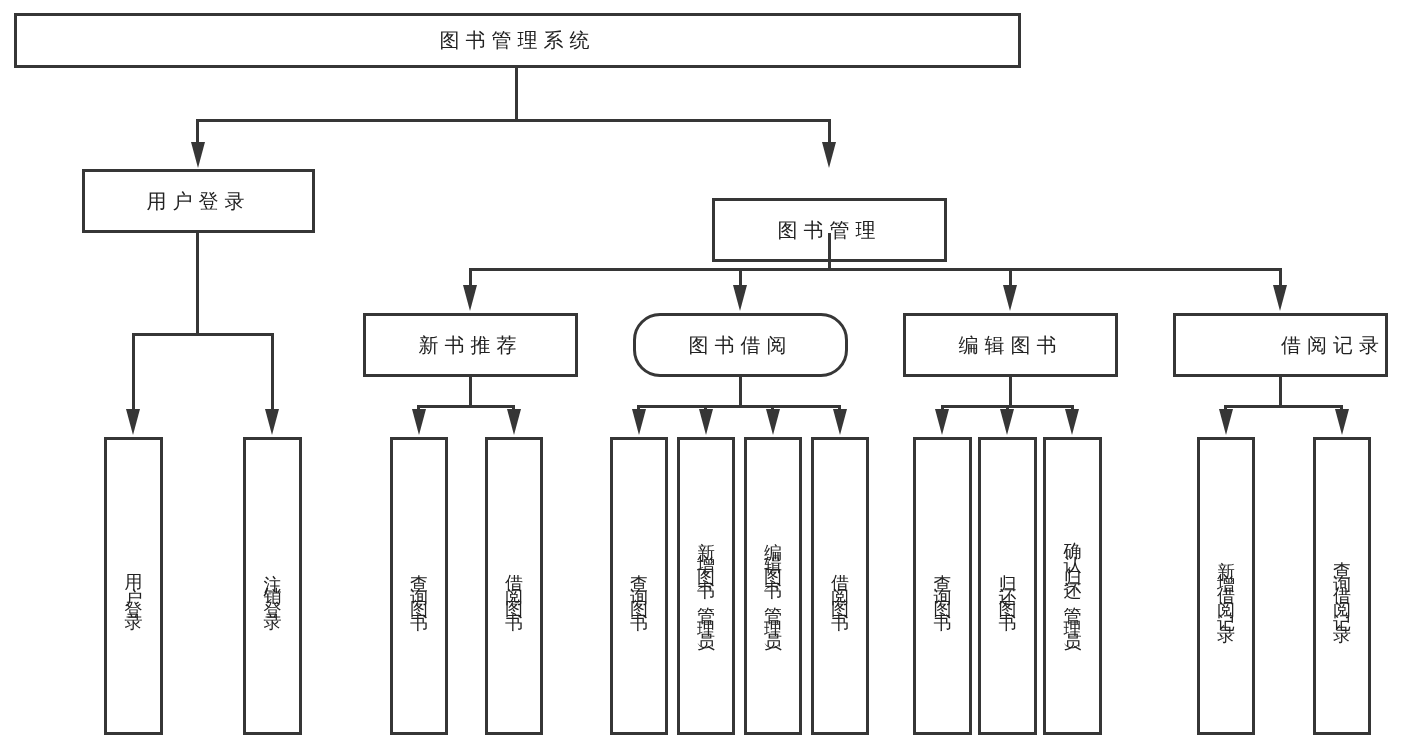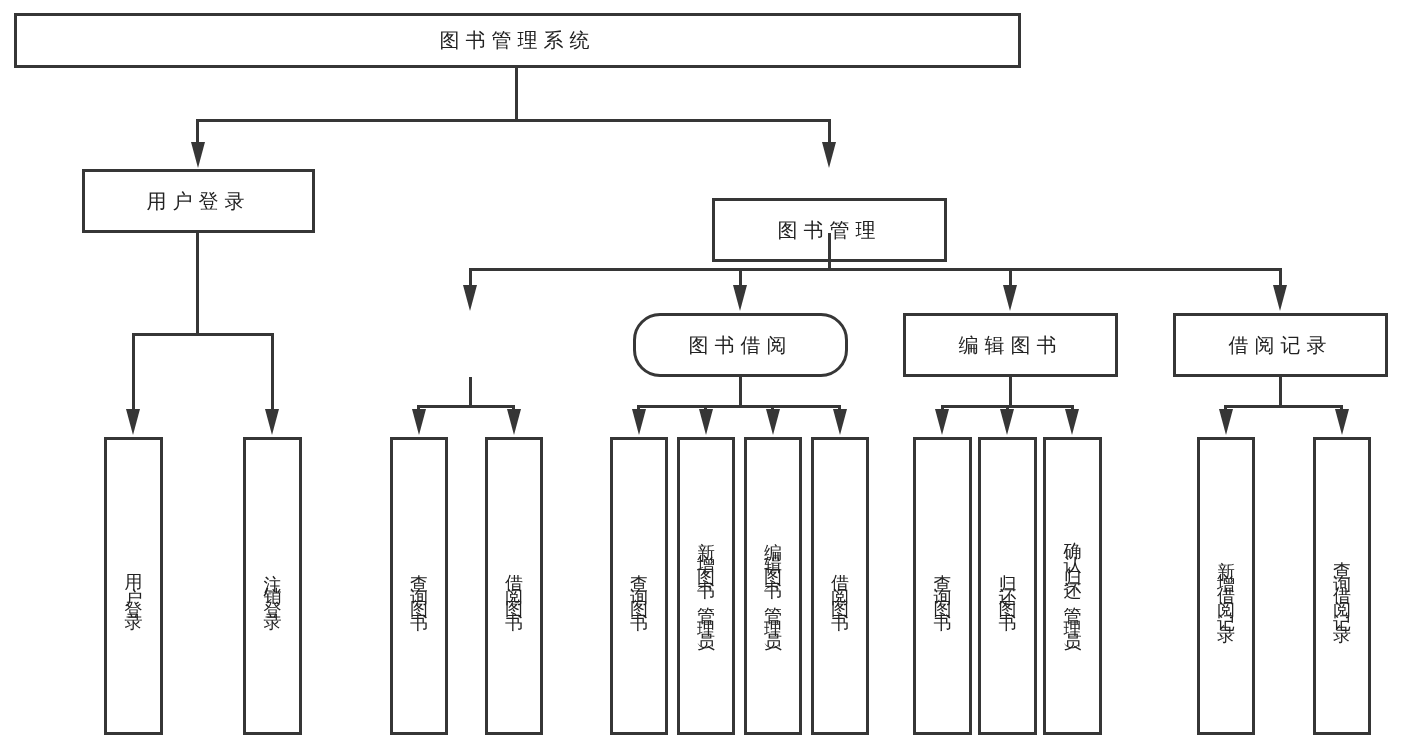--- a/index.html
+++ b/index.html
@@ -96,27 +96,30 @@
   <div class="hl" style="left:469px;top:268px;width:813px;"></div>
   <div class="vl" style="left:469px;top:268px;height:24px;"></div>
   <div class="vl" style="left:739px;top:268px;height:24px;"></div>
   <div class="vl" style="left:1009px;top:268px;height:24px;"></div>
   <div class="vl" style="left:1279px;top:268px;height:24px;"></div>
   <div class="ah" style="left:463px;top:285px;"></div>
   <div class="ah" style="left:733px;top:285px;"></div>
   <div class="ah" style="left:1003px;top:285px;"></div>
   <div class="ah" style="left:1273px;top:285px;"></div>
 
+  <div class="box" style="left:363px;top:313px;width:215px;height:64px;">
+    <span>新书推荐</span>
+  </div>
   <div class="box" style="left:633px;top:313px;width:215px;height:64px;border-radius:27px;">
     <span>图书借阅</span>
   </div>
   <div class="box" style="left:903px;top:313px;width:215px;height:64px;">
     <span>编辑图书</span>
   </div>
-  <div class="box" style="left:1173px;top:313px;width:215px;height:64px;">
+  <div class="box" style="left:1173px;top:313px;width:215px;height:64px;justify-content:flex-end;">
     <span>借阅记录</span>
   </div>
 
   <div class="vl" style="left:469px;top:377px;height:30px;"></div>
   <div class="hl" style="left:417px;top:405px;width:98px;"></div>
   <div class="vl" style="left:417px;top:405px;height:8px;"></div>
   <div class="vl" style="left:512px;top:405px;height:8px;"></div>
   <div class="ah" style="left:412px;top:409px;"></div>
   <div class="ah" style="left:507px;top:409px;"></div>
 

